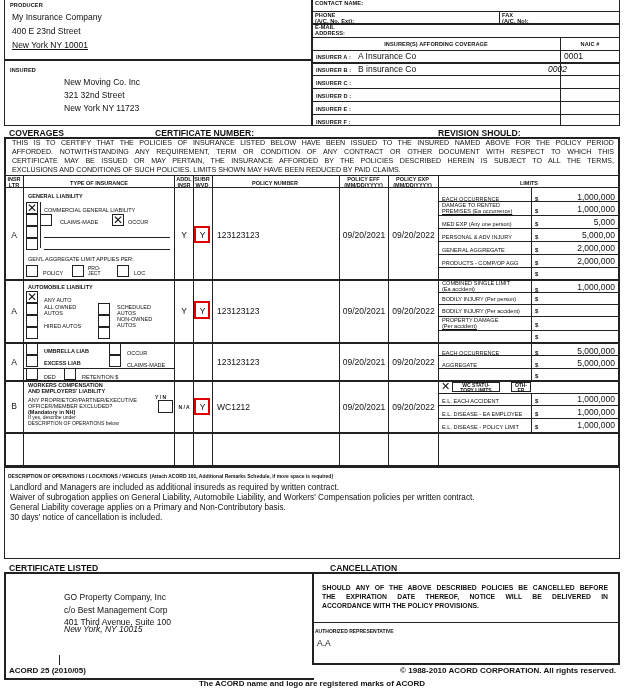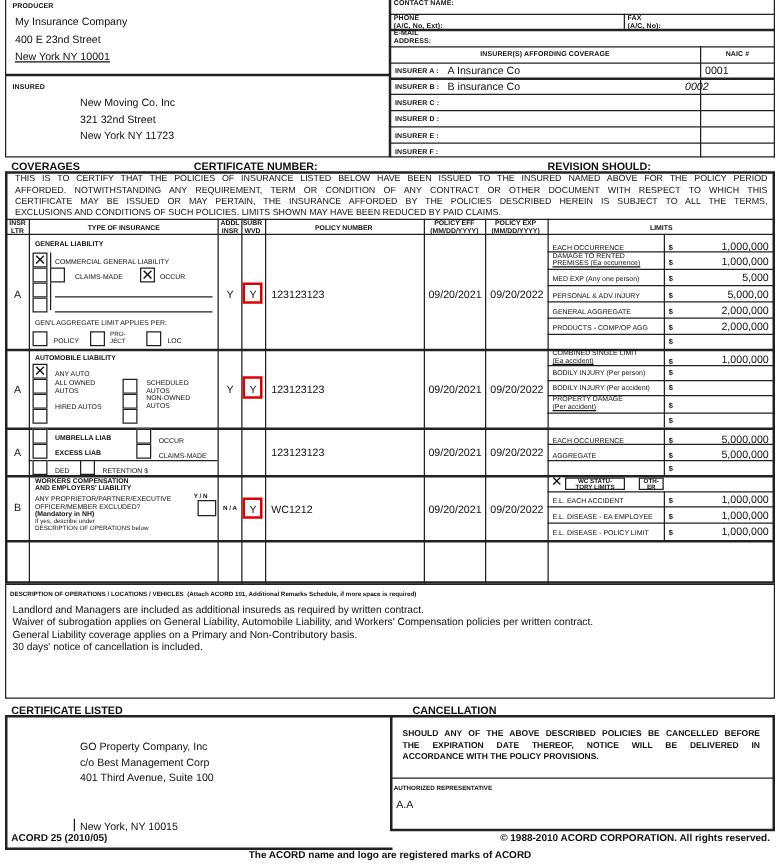--- a/index.html
+++ b/index.html
@@ -311,21 +311,21 @@
   <div class="abs txt" style="left:10px;top:503px;font-size:8.2px;">General Liability coverage applies on a Primary and Non-Contributory basis.</div>
   <div class="abs txt" style="left:10px;top:513px;font-size:8.2px;">30 days' notice of cancellation is included.</div>
 </div>
 
 <div>
   <div class="abs hdr" style="left:9px;top:563px;">CERTIFICATE LISTED</div>
   <div class="bx thick" style="left:4px;top:572px;width:310px;height:108px;border-right:none;"></div>
   <div class="abs txt" style="left:64px;top:592px;">GO Property Company, Inc</div>
   <div class="abs txt" style="left:64px;top:605px;">c/o Best Management Corp</div>
   <div class="abs txt" style="left:64px;top:617px;">401 Third Avenue, Suite 100</div>
-  <div class="abs txt" style="left:64px;top:656px;">New York, NY 10015</div>
+  <div class="abs txt" style="left:64px;top:624px;font-style:italic;">New York, NY 10015</div>
   <div class="vl" style="left:59px;top:655px;height:10px;"></div>
 </div>
 
 <div>
   <div class="abs hdr" style="left:316px;top:563px;margin-left:14px;">CANCELLATION</div>
   <div class="bx thick" style="left:312px;top:572px;width:308px;height:93px;"></div>
   <div class="abs just" style="left:322px;top:583px;width:286px;font-size:6.8px;font-weight:bold;line-height:9px;">SHOULD ANY OF THE ABOVE DESCRIBED POLICIES BE CANCELLED BEFORE</div>
   <div class="abs just" style="left:322px;top:592px;width:286px;font-size:6.8px;font-weight:bold;line-height:9px;">THE  EXPIRATION  DATE  THEREOF,  NOTICE  WILL  BE  DELIVERED  IN</div>
   <div class="abs" style="left:322px;top:601px;width:286px;font-size:6.8px;font-weight:bold;line-height:9px;">ACCORDANCE WITH THE POLICY PROVISIONS.</div>
   <div class="hl" style="left:312px;top:622px;width:308px;"></div>

